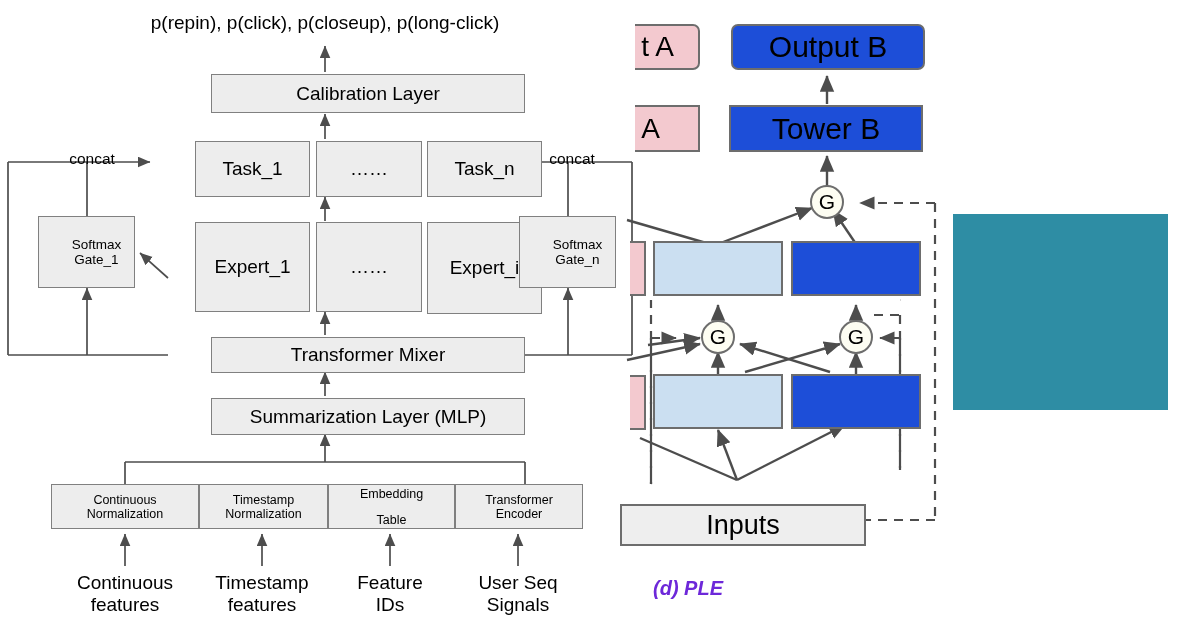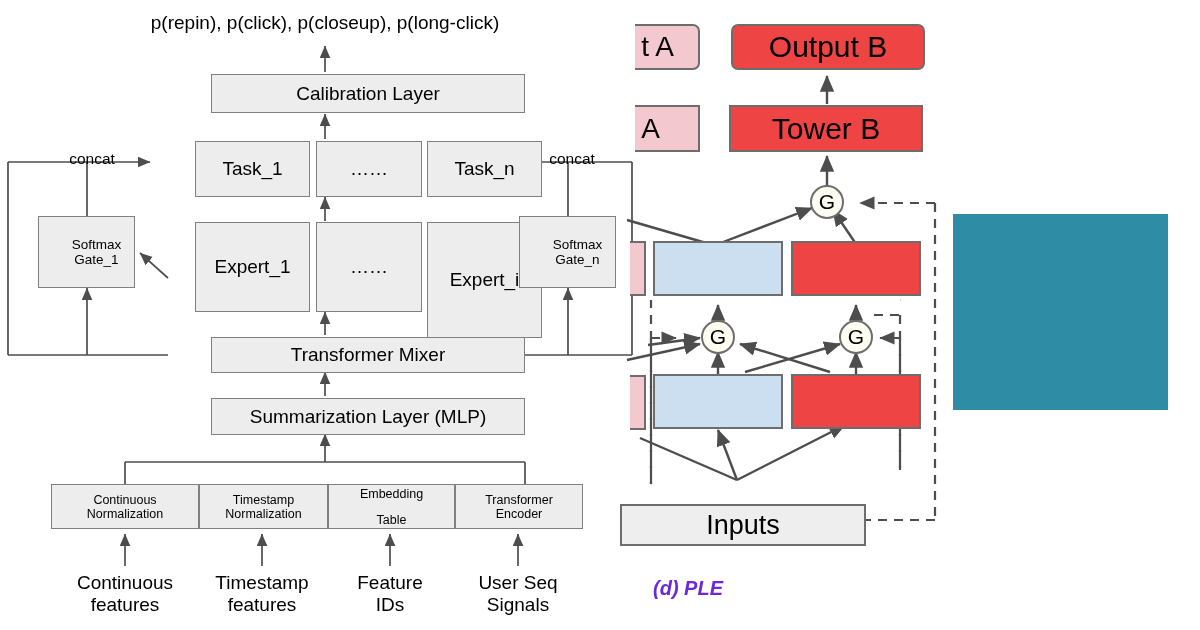--- a/index.html
+++ b/index.html
@@ -56,21 +56,21 @@
     position: absolute;
     box-sizing: border-box;
     display: flex;
     align-items: center;
     justify-content: center;
     text-align: center;
     border: 2px solid #6d6d6d;
     color: #000;
   }
   .pink  { background: #f3c9cf; }
-  .green { background: #ef4444; }
+  .green { background: #1d4ed8; }
   .blue  { background: #cbdff1; }
   .grey  { background: #eeeeee; }
   .round { border-radius: 7px; }
 
   .gate {
     position: absolute;
     width: 34px;
     height: 34px;
     border-radius: 50%;
     background: #fdfdf2;
@@ -205,21 +205,21 @@
   <div class="plaintext" style="left:85px; top:12px; width:480px; font-size:19px;">p(repin), p(click), p(closeup), p(long-click)</div>
 
   <div class="gbox t20" style="left:168px; top:74px; width:314px; height:39px;">Calibration Layer</div>
 
   <div class="gbox t20" style="left:152px; top:141px; width:115px; height:56px;">Task_1</div>
   <div class="gbox t20" style="left:273px; top:141px; width:106px; height:56px;">……</div>
   <div class="gbox t20" style="left:384px; top:141px; width:115px; height:56px;">Task_n</div>
 
   <div class="gbox t20" style="left:152px; top:222px; width:115px; height:90px;">Expert_1</div>
   <div class="gbox t20" style="left:273px; top:222px; width:106px; height:90px;">……</div>
-  <div class="gbox t20" style="left:384px; top:222px; width:115px; height:116px;">Expert_i</div>
+  <div class="gbox t20" style="left:384px; top:222px; width:115px; height:92px;">Expert_i</div>
 
   <div class="gbox t13" style="left:38px; top:216px; width:97px; height:72px; flex-direction:column;">
     <span>Softmax</span>
     <span>Gate_1</span>
   </div>
   <div class="gbox t13" style="left:519px; top:216px; width:97px; height:72px; flex-direction:column;">
     <span>Softmax</span>
     <span>Gate_n</span>
   </div>
 

